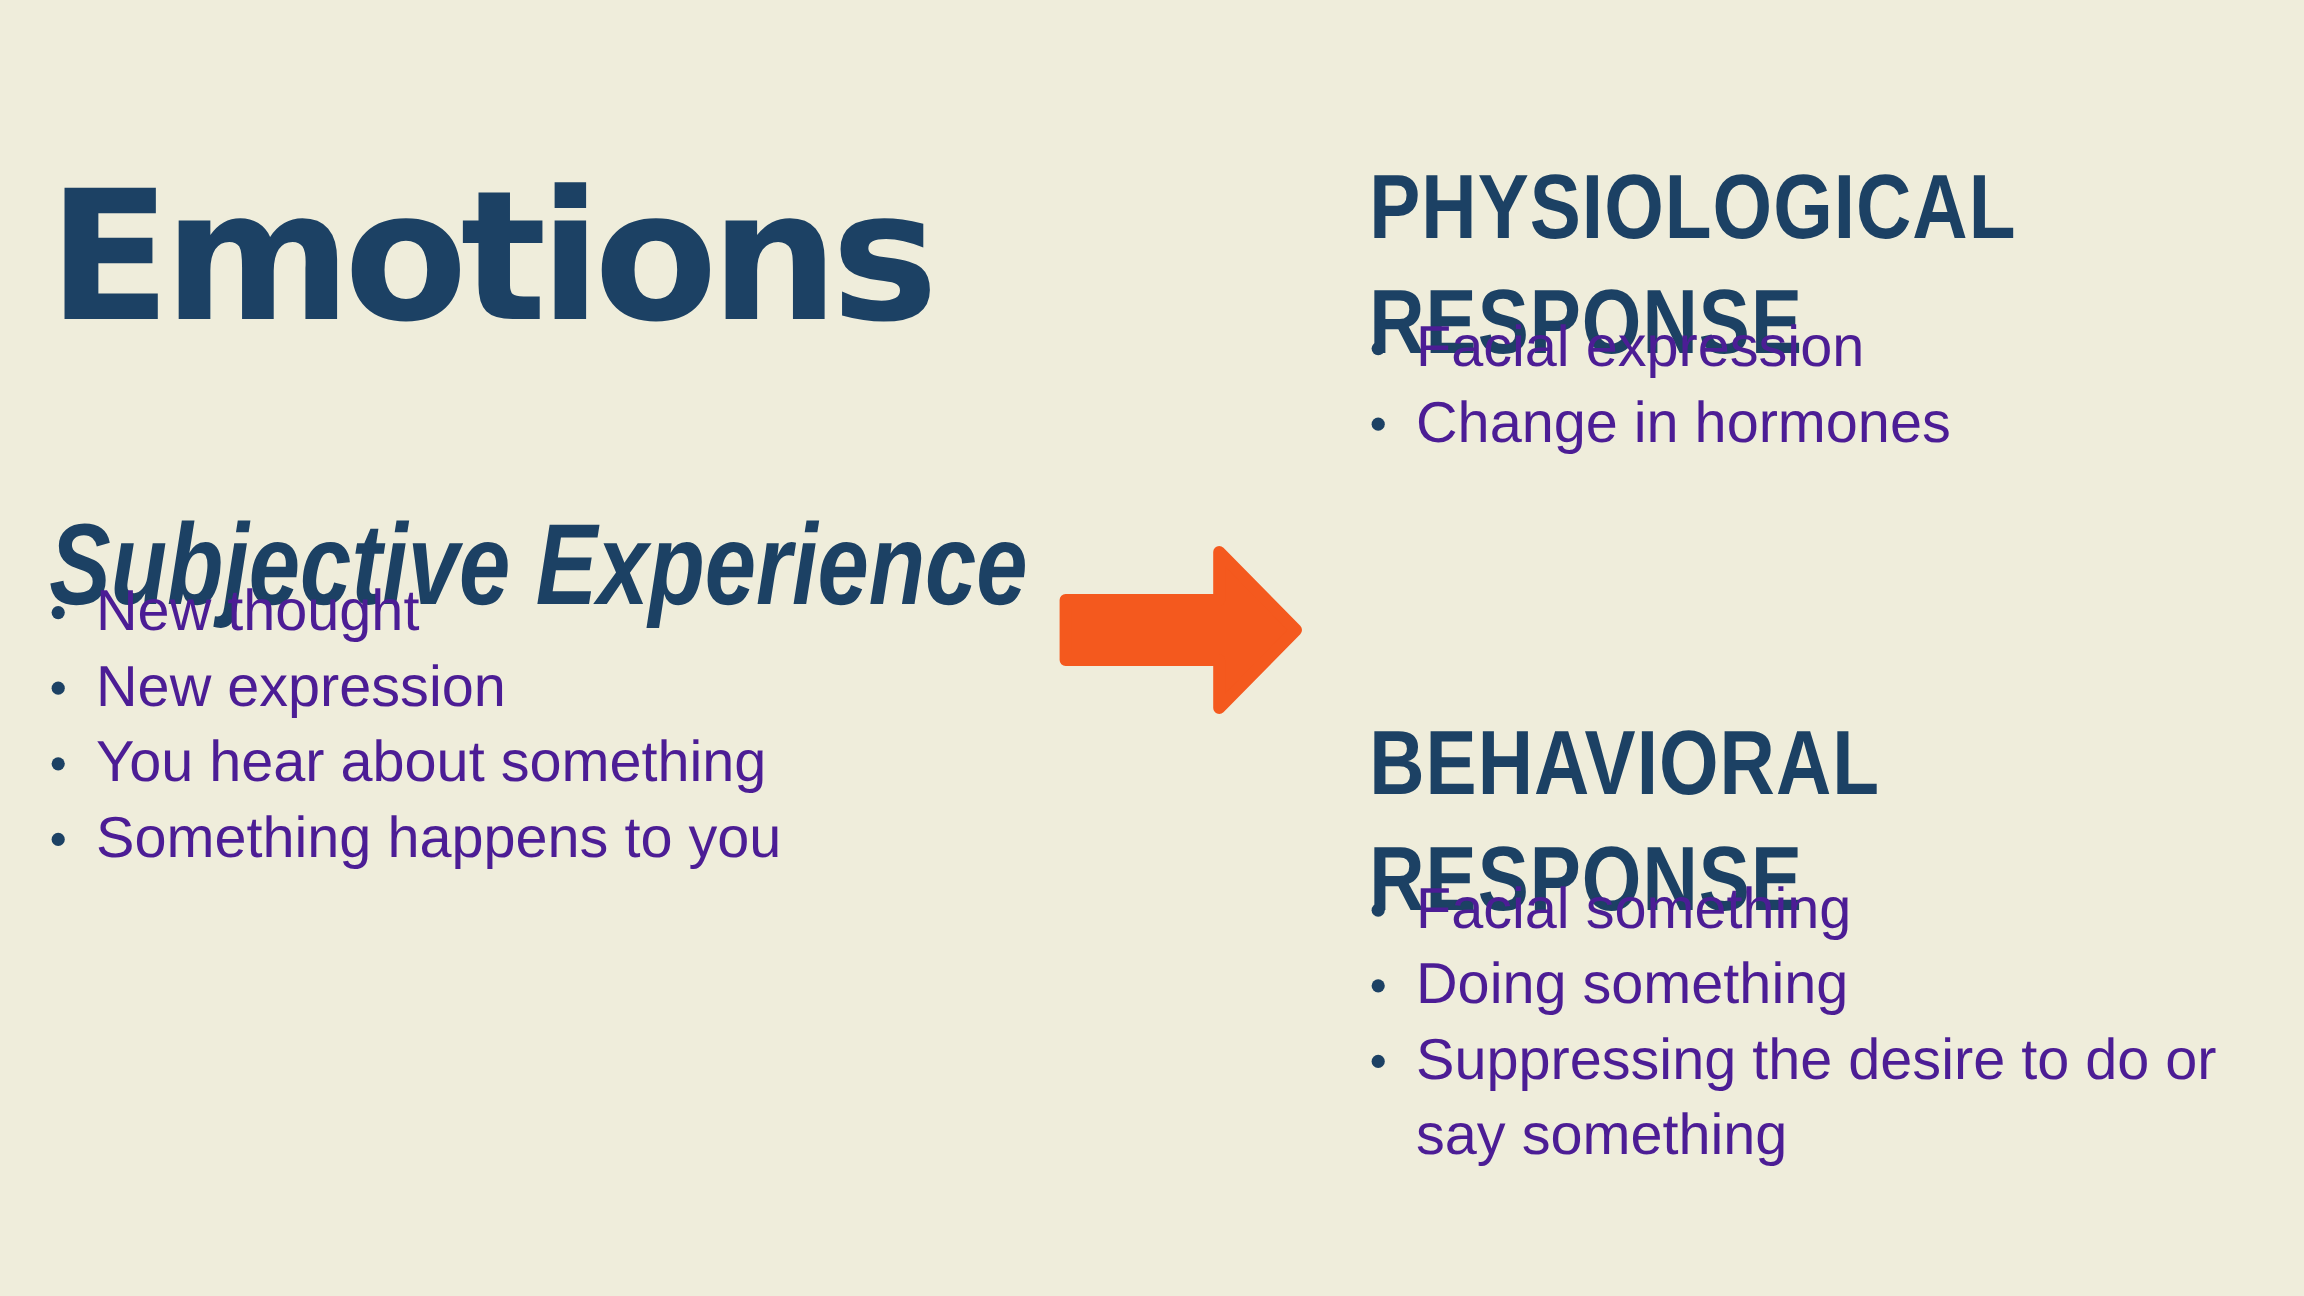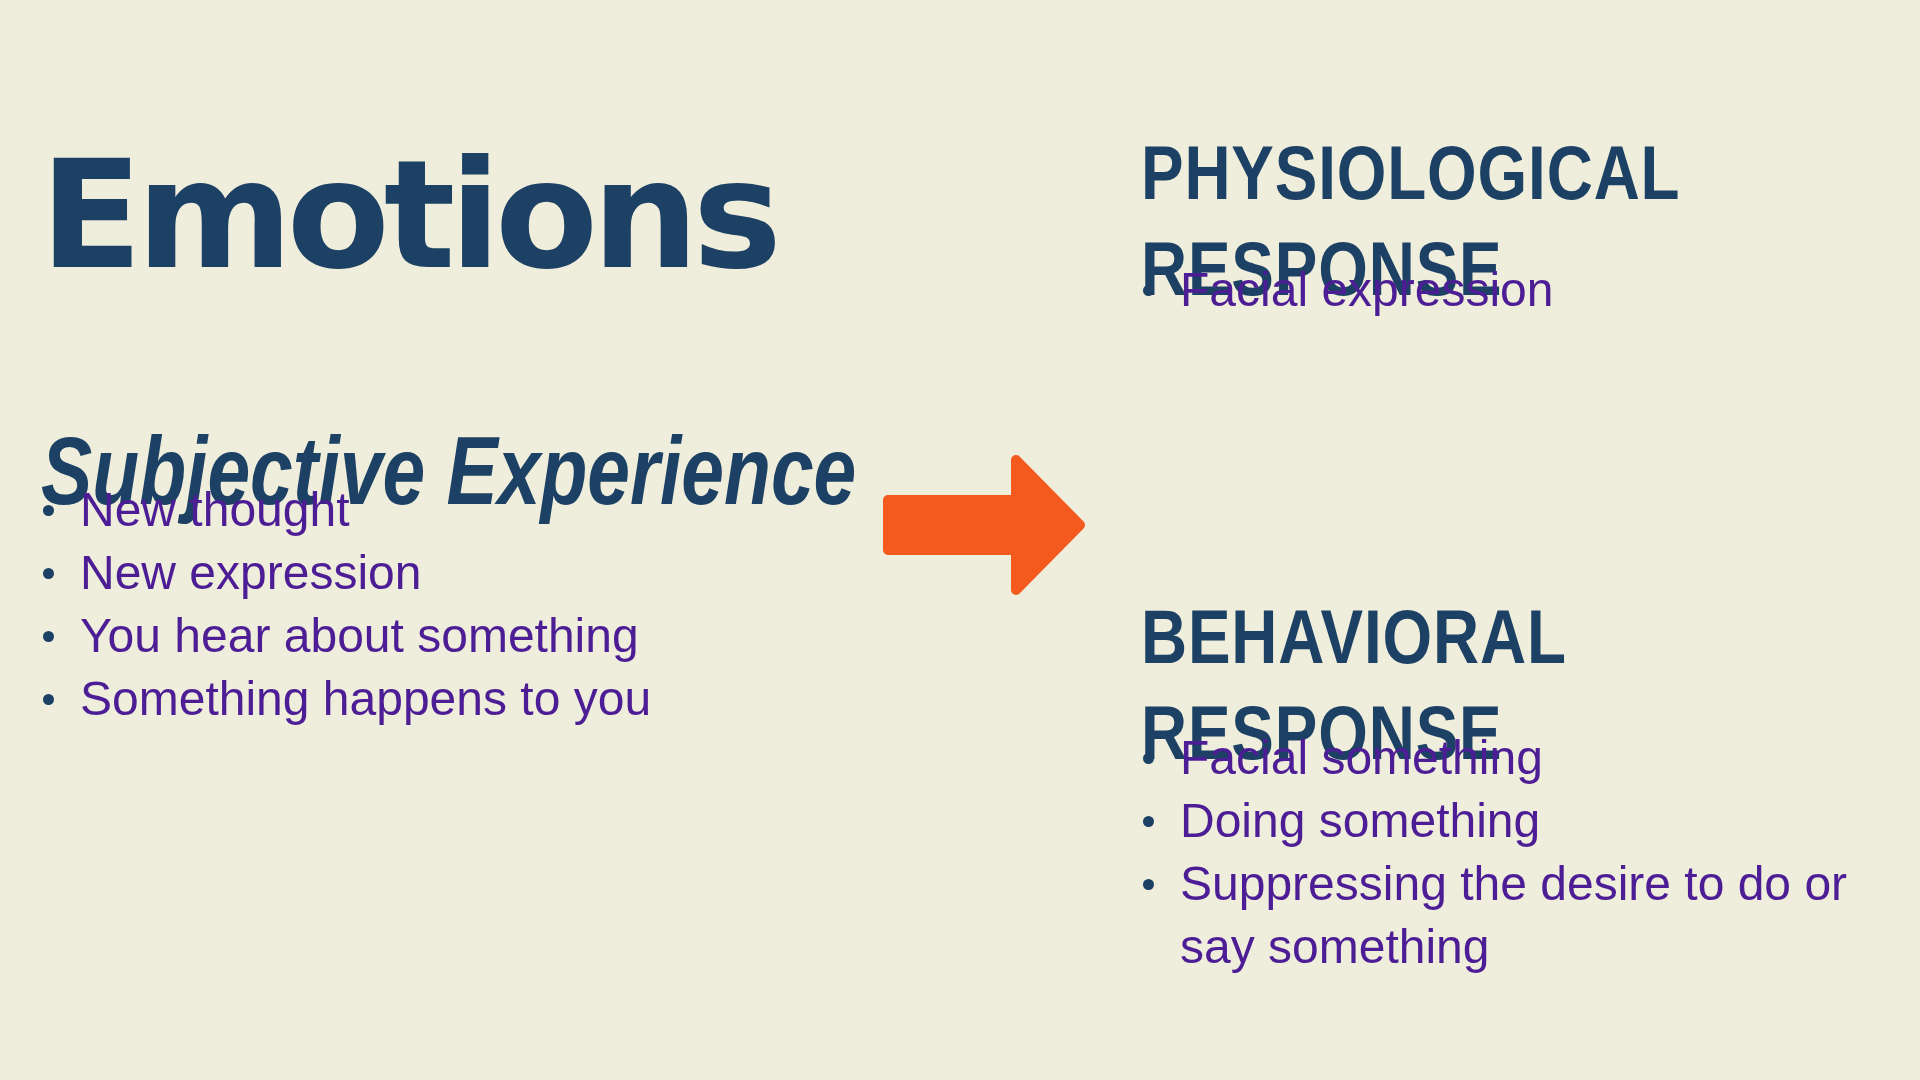--- a/index.html
+++ b/index.html
@@ -137,20 +137,24 @@
 
   <div class="right-col">
 
     <h2 class="response-heading phys-heading">PHYSIOLOGICAL RESPONSE</h2>
 
     <div class="phys-list blist">
       <div class="bitem">
         <span class="bdot"></span>
         <span class="btext">Facial expression</span>
       </div>
+      <div class="bitem">
+        <span class="bdot"></span>
+        <span class="btext">Change in hormones</span>
+      </div>
     </div>
 
     <h2 class="response-heading behav-heading">BEHAVIORAL RESPONSE</h2>
 
     <div class="behav-list blist">
       <div class="bitem">
         <span class="bdot"></span>
         <span class="btext">Facial something</span>
       </div>
       <div class="bitem">

